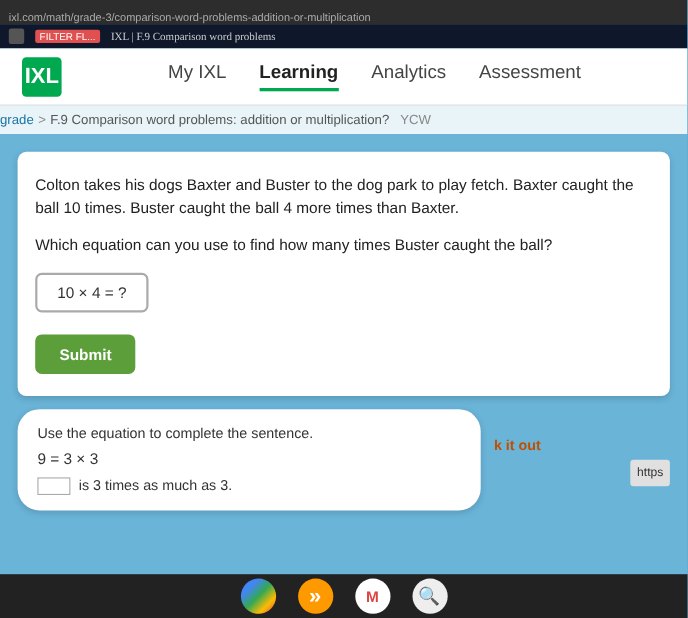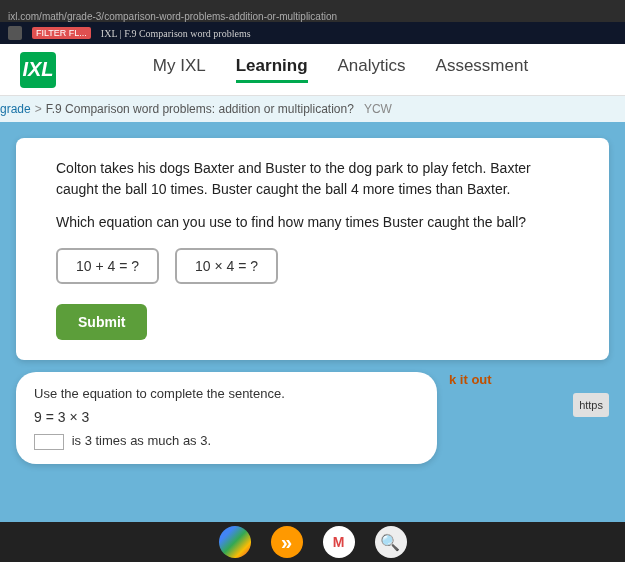--- a/index.html
+++ b/index.html
@@ -69,21 +69,20 @@
       color: white;
       font-weight: bold;
       font-size: 20px;
       width: 36px;
       height: 36px;
       display: flex;
       align-items: center;
       justify-content: center;
       border-radius: 4px;
       margin-right: 20px;
-      font-style: italic;
     }
     .nav-links {
       display: flex;
       gap: 30px;
       flex: 1;
       justify-content: center;
     }
     .nav-link {
       font-size: 17px;
       color: #444;
@@ -121,21 +120,21 @@
       height: calc(562px - 22px - 22px - 52px - 30px);
       display: flex;
       flex-direction: column;
       gap: 12px;
     }
 
     
     .question-card {
       background: white;
       border-radius: 8px;
-      padding: 20px 40px;
+      padding: 20px 16px;
       box-shadow: 0 2px 6px rgba(0,0,0,0.15);
     }
     .question-text {
       font-size: 14px;
       color: #222;
       line-height: 1.5;
       margin-bottom: 14px;
     }
     .question-sub {
       font-size: 14px;
@@ -208,20 +207,21 @@
     .side-panel {
       width: 160px;
       display: flex;
       flex-direction: column;
       gap: 6px;
     }
     .side-help-text {
       color: #c05000;
       font-size: 13px;
       font-weight: bold;
+      margin-top: 25px;
     }
     .side-sub-text {
       color: #333;
       font-size: 12px;
     }
     .https-badge {
       background: #e0e0e0;
       font-size: 11px;
       padding: 6px 6px;
       border-radius: 3px;
@@ -301,21 +301,20 @@
   <span>F.9 Comparison word problems: addition or multiplication?</span>
   <span style="color:#888;margin-left:6px;">YCW</span>
 </div>
 
 <div class="main-area">
 
   <div class="question-card">
     <p class="question-text">Colton takes his dogs Baxter and Buster to the dog park to play fetch. Baxter caught the ball 10 times. Buster caught the ball 4 more times than Baxter.</p>
     <p class="question-sub">Which equation can you use to find how many times Buster caught the ball?</p>
     <div class="answer-options">
-      <button class="answer-btn">10 + 4 = ?</button>
       <button class="answer-btn">10 × 4 = ?</button>
     </div>
     <button class="submit-btn">Submit</button>
   </div>
 
   <div class="bottom-row">
     <div class="hint-card">
       <p class="hint-title">Use the equation to complete the sentence.</p>
       <p class="hint-eq">9 = 3 × 3</p>
       <p class="hint-text">

